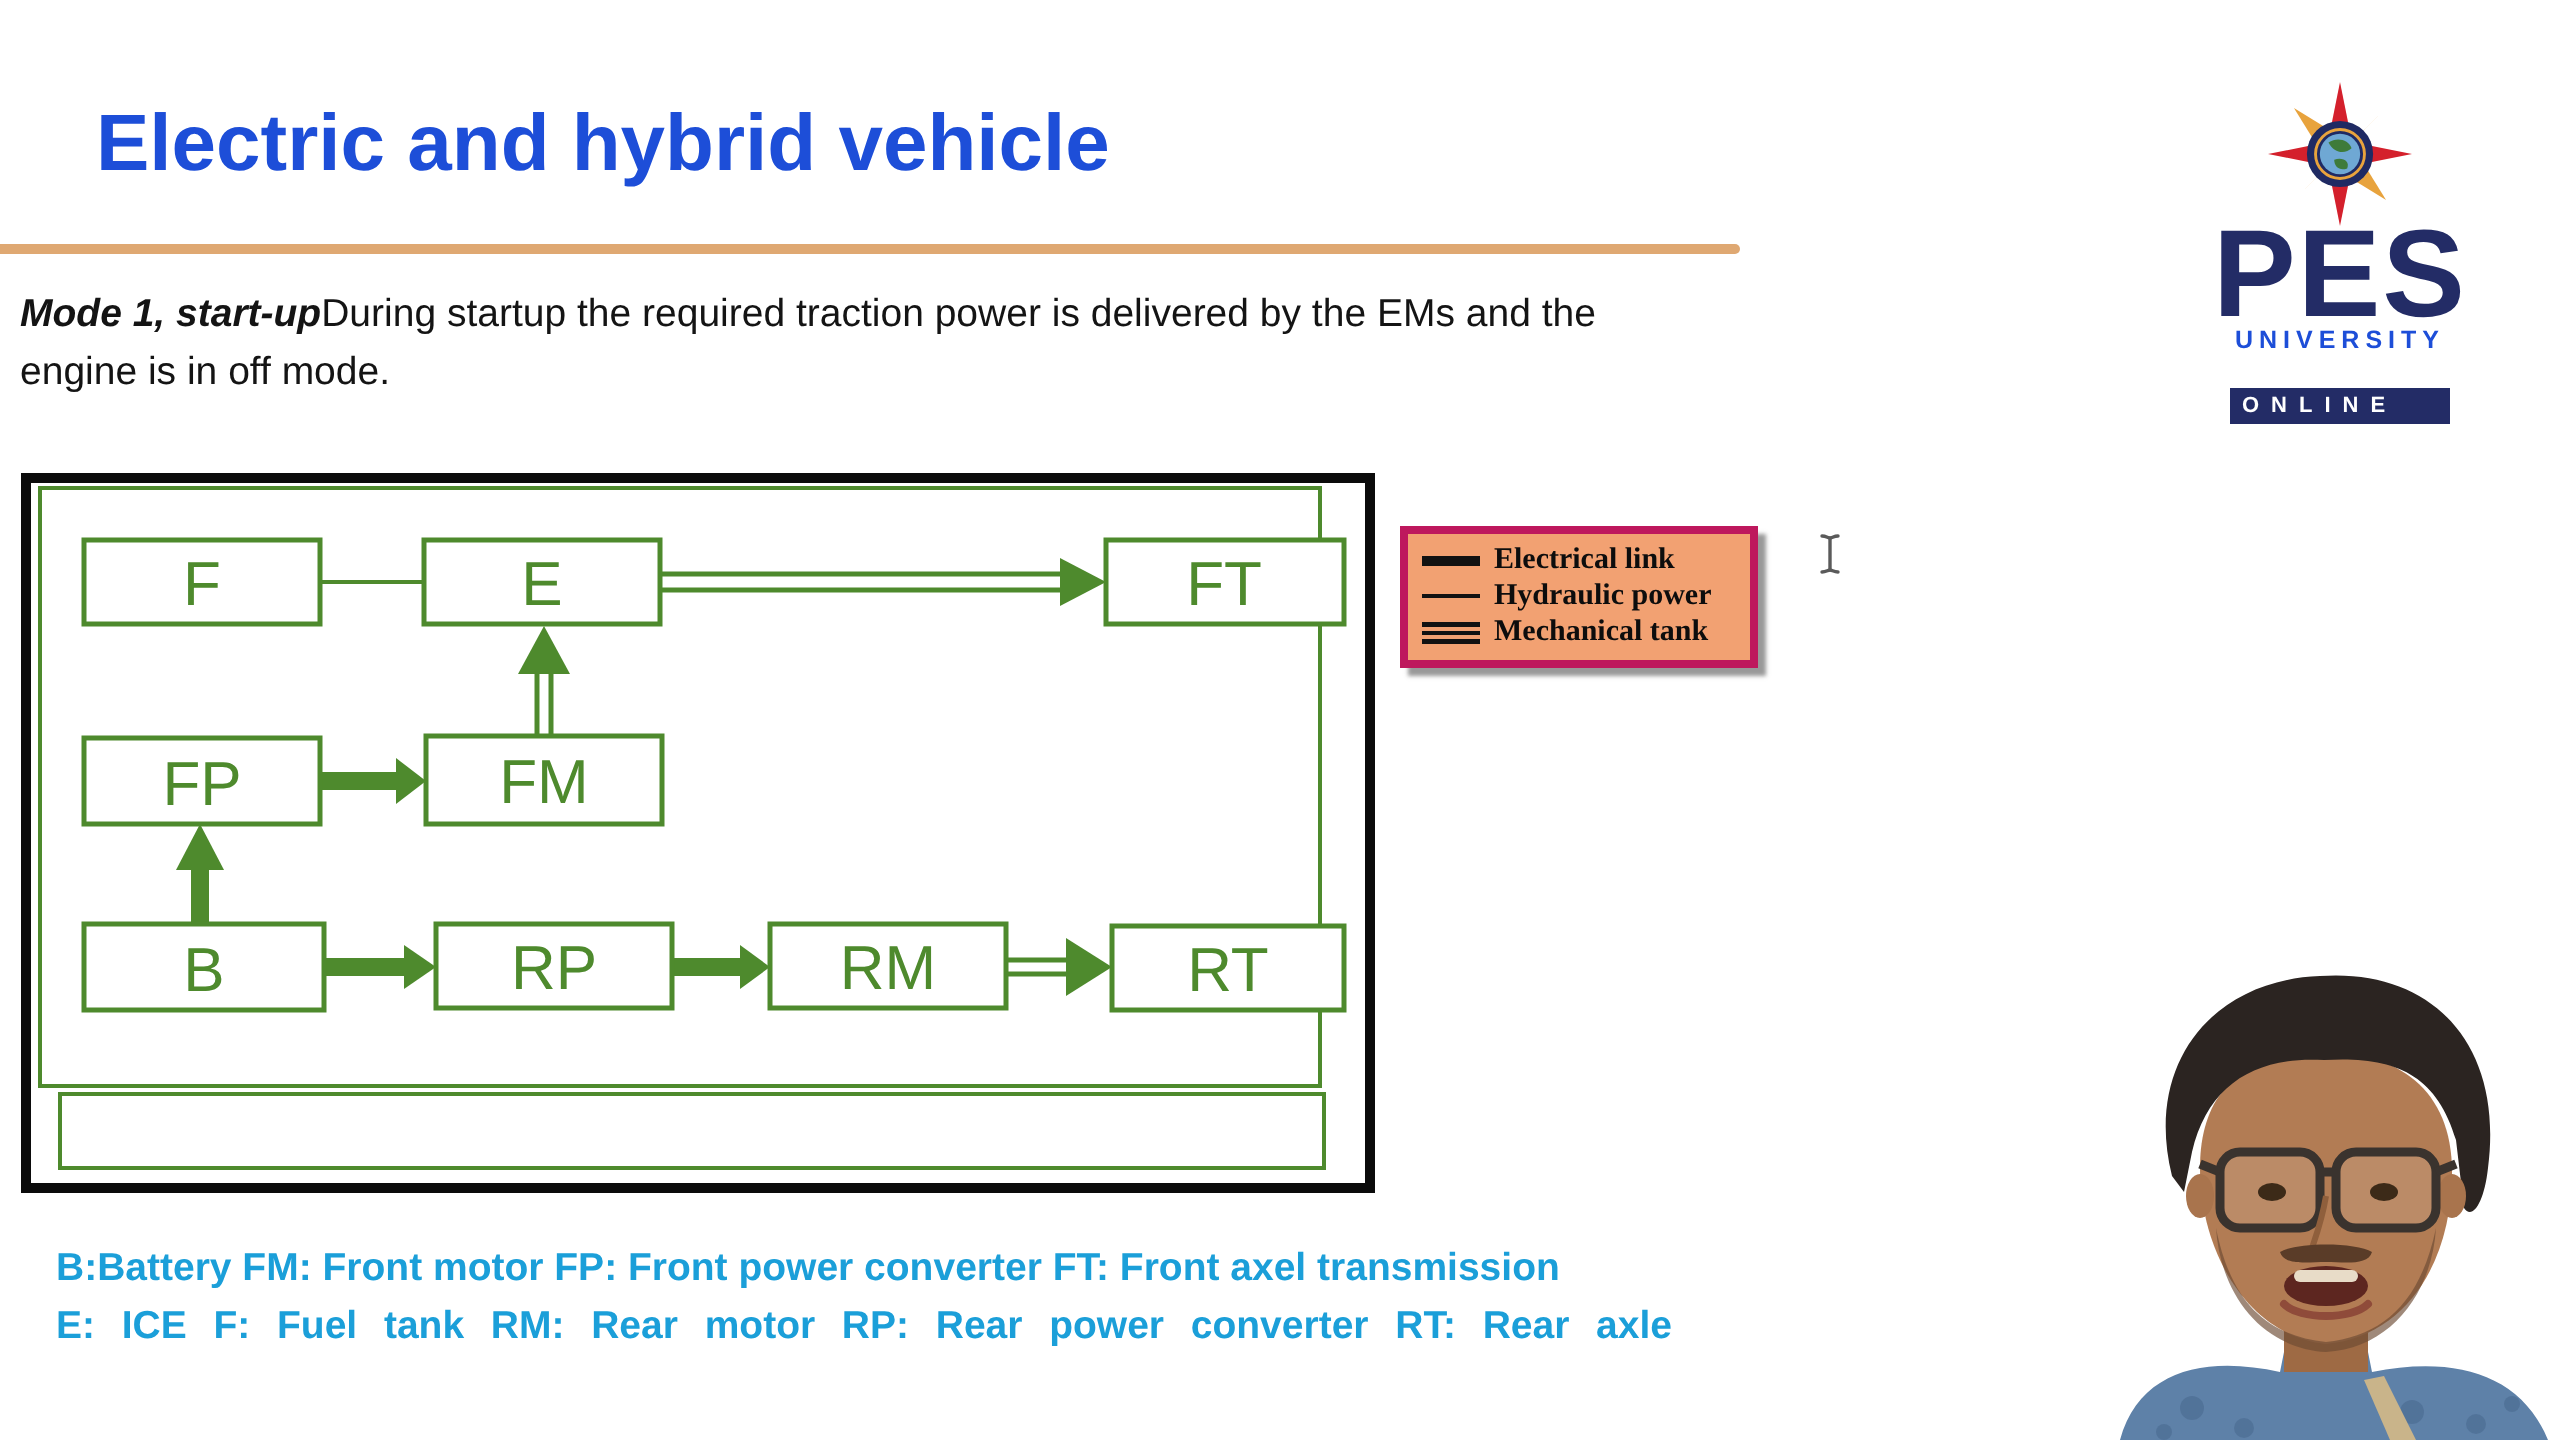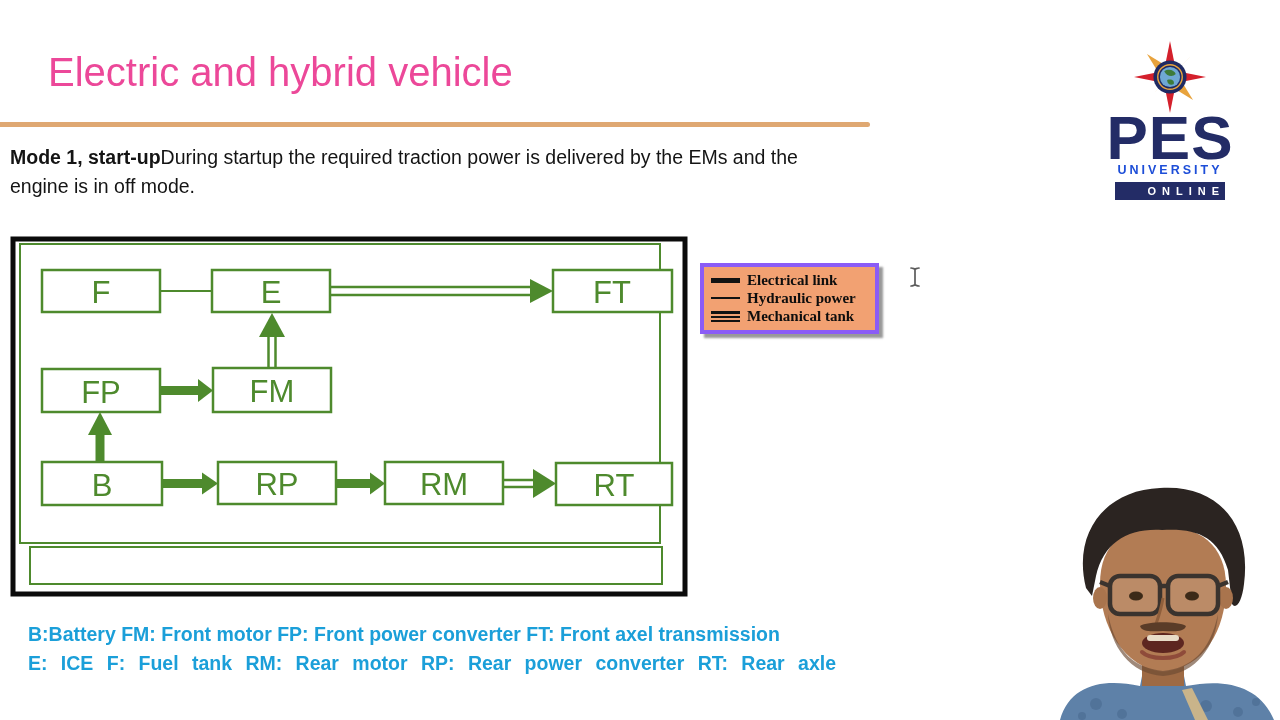--- a/index.html
+++ b/index.html
@@ -4,41 +4,41 @@
 <style>
   html,body{margin:0;padding:0;}
   body{
     width:1280px;height:720px;background:#ffffff;overflow:hidden;position:relative;
     font-family:"Liberation Sans",sans-serif;
   }
   .abs{position:absolute;}
 
   
   .slide-title{
-    left:48px;top:50px;font-size:40px;font-weight:normal;color:#ec4899;letter-spacing:0px;
+    left:48px;top:50px;font-size:40px;font-weight:bold;color:#1d4ed8;letter-spacing:0px;
   }
   .title-underline{
     left:0;top:122px;width:870px;height:5px;background:#DFA872;border-radius:0 3px 3px 0;
   }
 
   
   .mode-text{
     left:10px;top:143px;width:845px;font-size:19.5px;line-height:29px;color:#141414;
   }
-  .mode-text b{font-weight:bold;}
+  .mode-text b{font-weight:bold;font-style:italic;}
 
   
   .diagram{left:10px;top:236px;}
   .diagram text{
     font-family:"Liberation Sans",sans-serif;font-size:31px;fill:#4E8A2D;
   }
 
   
   .legend{
-    left:700px;top:263px;width:158px;background:#F2A172;border:4px solid #8b5cf6;
+    left:700px;top:263px;width:158px;background:#F2A172;border:4px solid #be185d;
     box-shadow:4px 4px 2px rgba(70,70,70,.55);padding:4px 6px 5px 7px;
   }
   .legend-row{display:flex;align-items:center;gap:7px;height:18px;}
   .swatch{width:29px;flex:0 0 29px;}
   .swatch-thick{height:5px;background:#121212;}
   .swatch-thin{height:2px;background:#121212;}
   .swatch-triple{height:11px;background:linear-gradient(#121212 0 2.5px,transparent 2.5px 4.5px,#121212 4.5px 6.5px,transparent 6.5px 8.5px,#121212 8.5px 11px);}
   .legend-label{
     font-family:"Liberation Serif",serif;font-weight:bold;font-size:15px;color:#0d0d0d;white-space:nowrap;
   }
@@ -47,22 +47,22 @@
   .abbrev{
     left:28px;top:620px;width:808px;color:#1B9FD9;font-size:19.5px;font-weight:bold;line-height:28.5px;
   }
   .abbrev .justify-line{text-align:justify;text-align-last:justify;}
 
   
   .pes-logo{left:1110px;top:40px;width:120px;display:flex;flex-direction:column;align-items:center;}
   .pes-name{font-size:62px;font-weight:bold;color:#232C66;line-height:44px;letter-spacing:1px;margin-top:2px;}
   .pes-sub{font-size:12.5px;font-weight:bold;color:#1d4ed8;letter-spacing:3px;margin-top:3px;white-space:nowrap;}
   .pes-badge{
-    margin-top:5px;background:#232C66;color:#ffffff;font-size:11px;font-weight:bold;
-    letter-spacing:6px;padding:3px 0 3px 6px;width:104px;text-align:right;
+    margin-top:17px;background:#232C66;color:#ffffff;font-size:11px;font-weight:bold;
+    letter-spacing:6px;padding:3px 0 3px 6px;width:104px;text-align:left;
   }
 
   
   .cursor{left:908px;top:266px;}
 </style>
 </head>
 <body>
 
 <div class="abs slide-title">Electric and hybrid vehicle</div>
 <div class="abs title-underline"></div>

